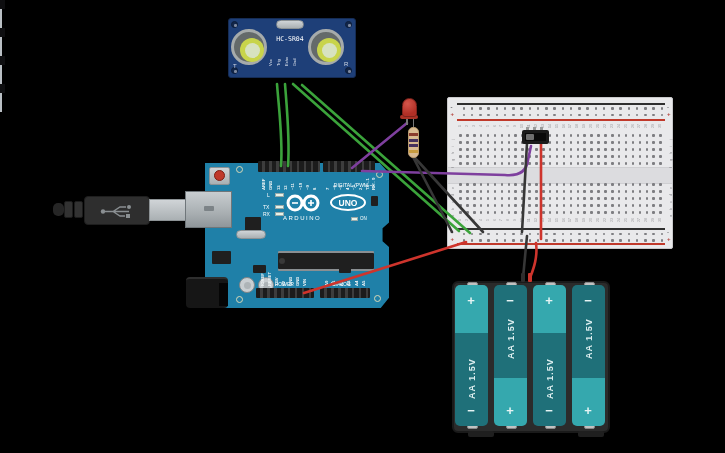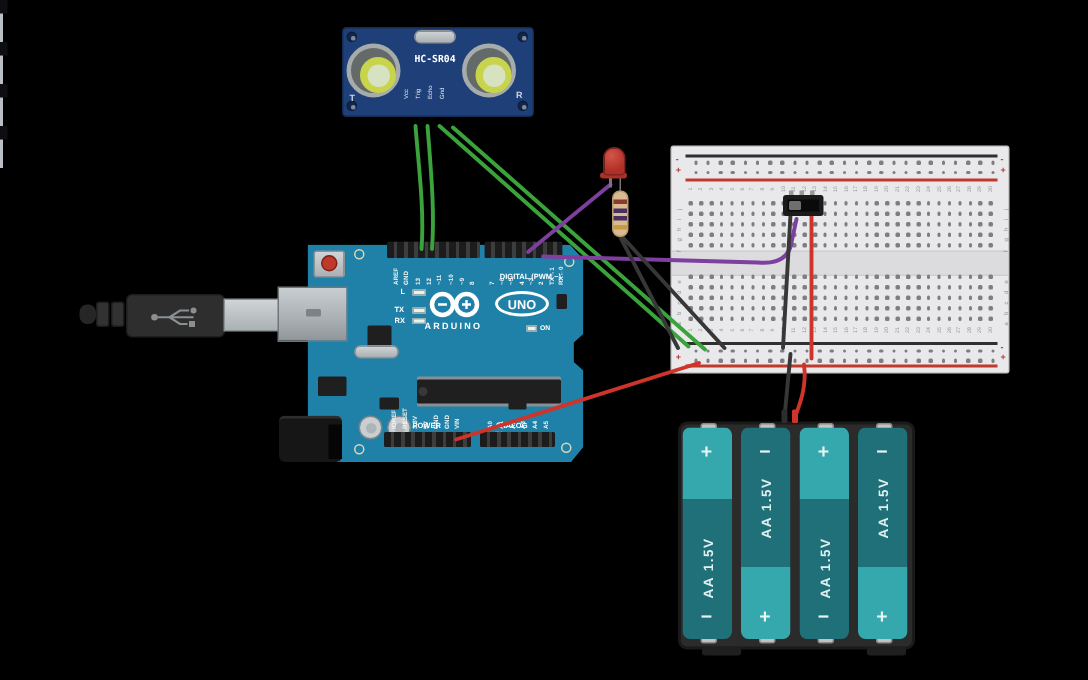--- a/index.html
+++ b/index.html
@@ -2,21 +2,21 @@
 <html><head>
 <meta charset="utf-8">
 <style>
   html,body{margin:0;padding:0;background:#000;}
   #stage{position:relative;width:725px;height:453px;background:#000;overflow:hidden;
          font-family:"Liberation Sans", sans-serif;}
   .g{position:absolute;left:0;top:0;width:0;height:0;overflow:visible;}
   .p{position:absolute;box-sizing:border-box;}
   .vtext{position:absolute;writing-mode:vertical-rl;transform:rotate(180deg);
          color:#f2f6f7;font-weight:bold;line-height:5px;letter-spacing:0;}
-  .wlab{position:absolute;color:#fff;font-weight:bold;}
+  .wlab{position:absolute;color:#fff;font-weight:normal;}
   
   .sensor-board{background:#1e3f78;border:1px solid #152c55;border-radius:3px;}
   .screw{width:7px;height:7px;border-radius:50%;background:#12264a;border:1px solid #0d1d3a;}
   .screw i{position:absolute;left:2px;top:2px;width:2.5px;height:2.5px;border-radius:50%;background:#7e8aa0;}
   .tmem{width:36px;height:36px;border-radius:50%;background:#646a6a;border:3px solid #a6abab;}
   .tmem .ring{position:absolute;left:6px;top:6px;width:24px;height:24px;border-radius:50%;background:#c8d44b;}
   .tmem .core{position:absolute;left:10.5px;top:10.5px;width:15px;height:15px;border-radius:50%;background:#d7e2c0;}
   
   .uno-bg{left:205px;top:163px;width:184px;height:145px;background:#1f80a8;
     clip-path:polygon(0% 0%,95% 0%,100% 7%,100% 41%,96.5% 45%,96.5% 54%,100% 58%,100% 93%,95.5% 100%,0% 100%);}

